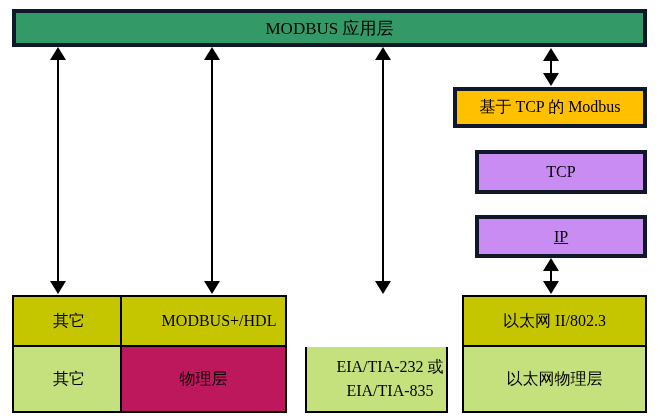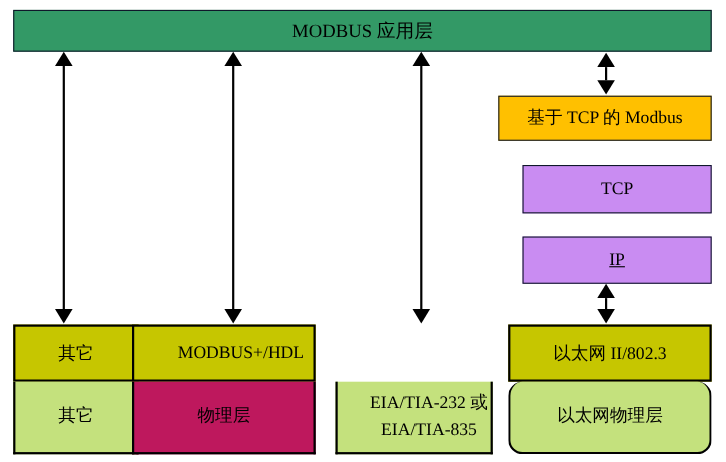--- a/index.html
+++ b/index.html
@@ -6,21 +6,21 @@
   #canvas{
     position:relative;
     width:660px;height:420px;
     background:#ffffff;
     font-family:"Liberation Serif","DejaVu Serif",serif;
     color:#000000;
     overflow:hidden;
   }
   .box{
     position:absolute;
-    border:1px solid #0f172a;
+    border:4px solid #0f172a;
     box-sizing:border-box;
     display:flex;align-items:center;justify-content:center;
     text-align:right;
     font-size:16px;
   }
   #top-bar{left:12px;top:9px;width:635px;height:38px;font-size:17px;}
   #modbus-tcp-box{left:453px;top:87px;width:194px;height:41px;}
   #tcp-box{left:475px;top:150px;width:172px;height:44px;}
   #ip-box{left:475px;top:215px;width:172px;height:43px;text-decoration:underline;}
 
@@ -134,18 +134,18 @@
     <div class="lower" style="background-color: rgb(196, 225, 125); padding-left: 27px;">
       <span>EIA/TIA-232 或</span>
       <span>EIA/TIA-835</span>
     </div>
   </div>
 
   <div class="stack" id="stack-3">
     <div class="upper" style="background-color: rgb(198, 198, 0);">
       <span>以太网 II/802.3</span>
     </div>
-    <div class="lower" style="background-color: rgb(196, 225, 125); border-radius: 13px;">
+    <div class="lower" style="background-color: rgb(196, 225, 125);">
       <span>以太网物理层</span>
     </div>
   </div>
 
 </div>
 
 </body></html>

